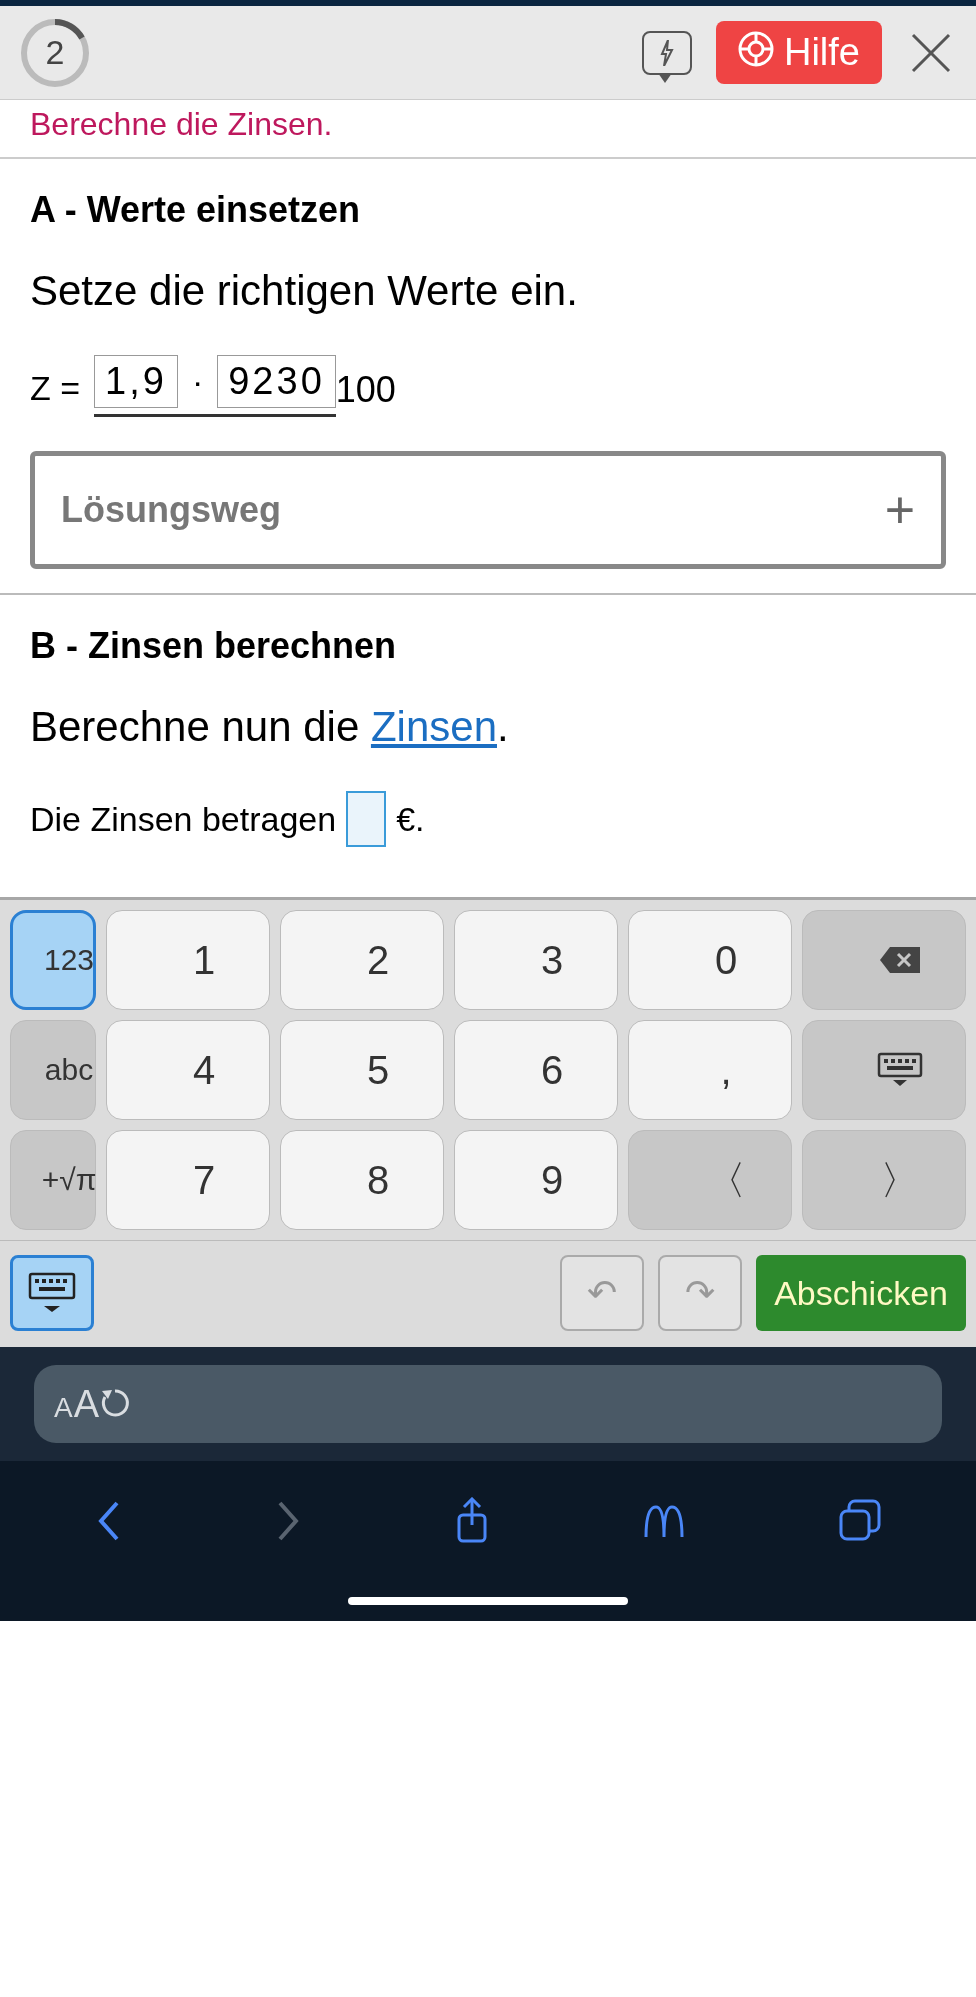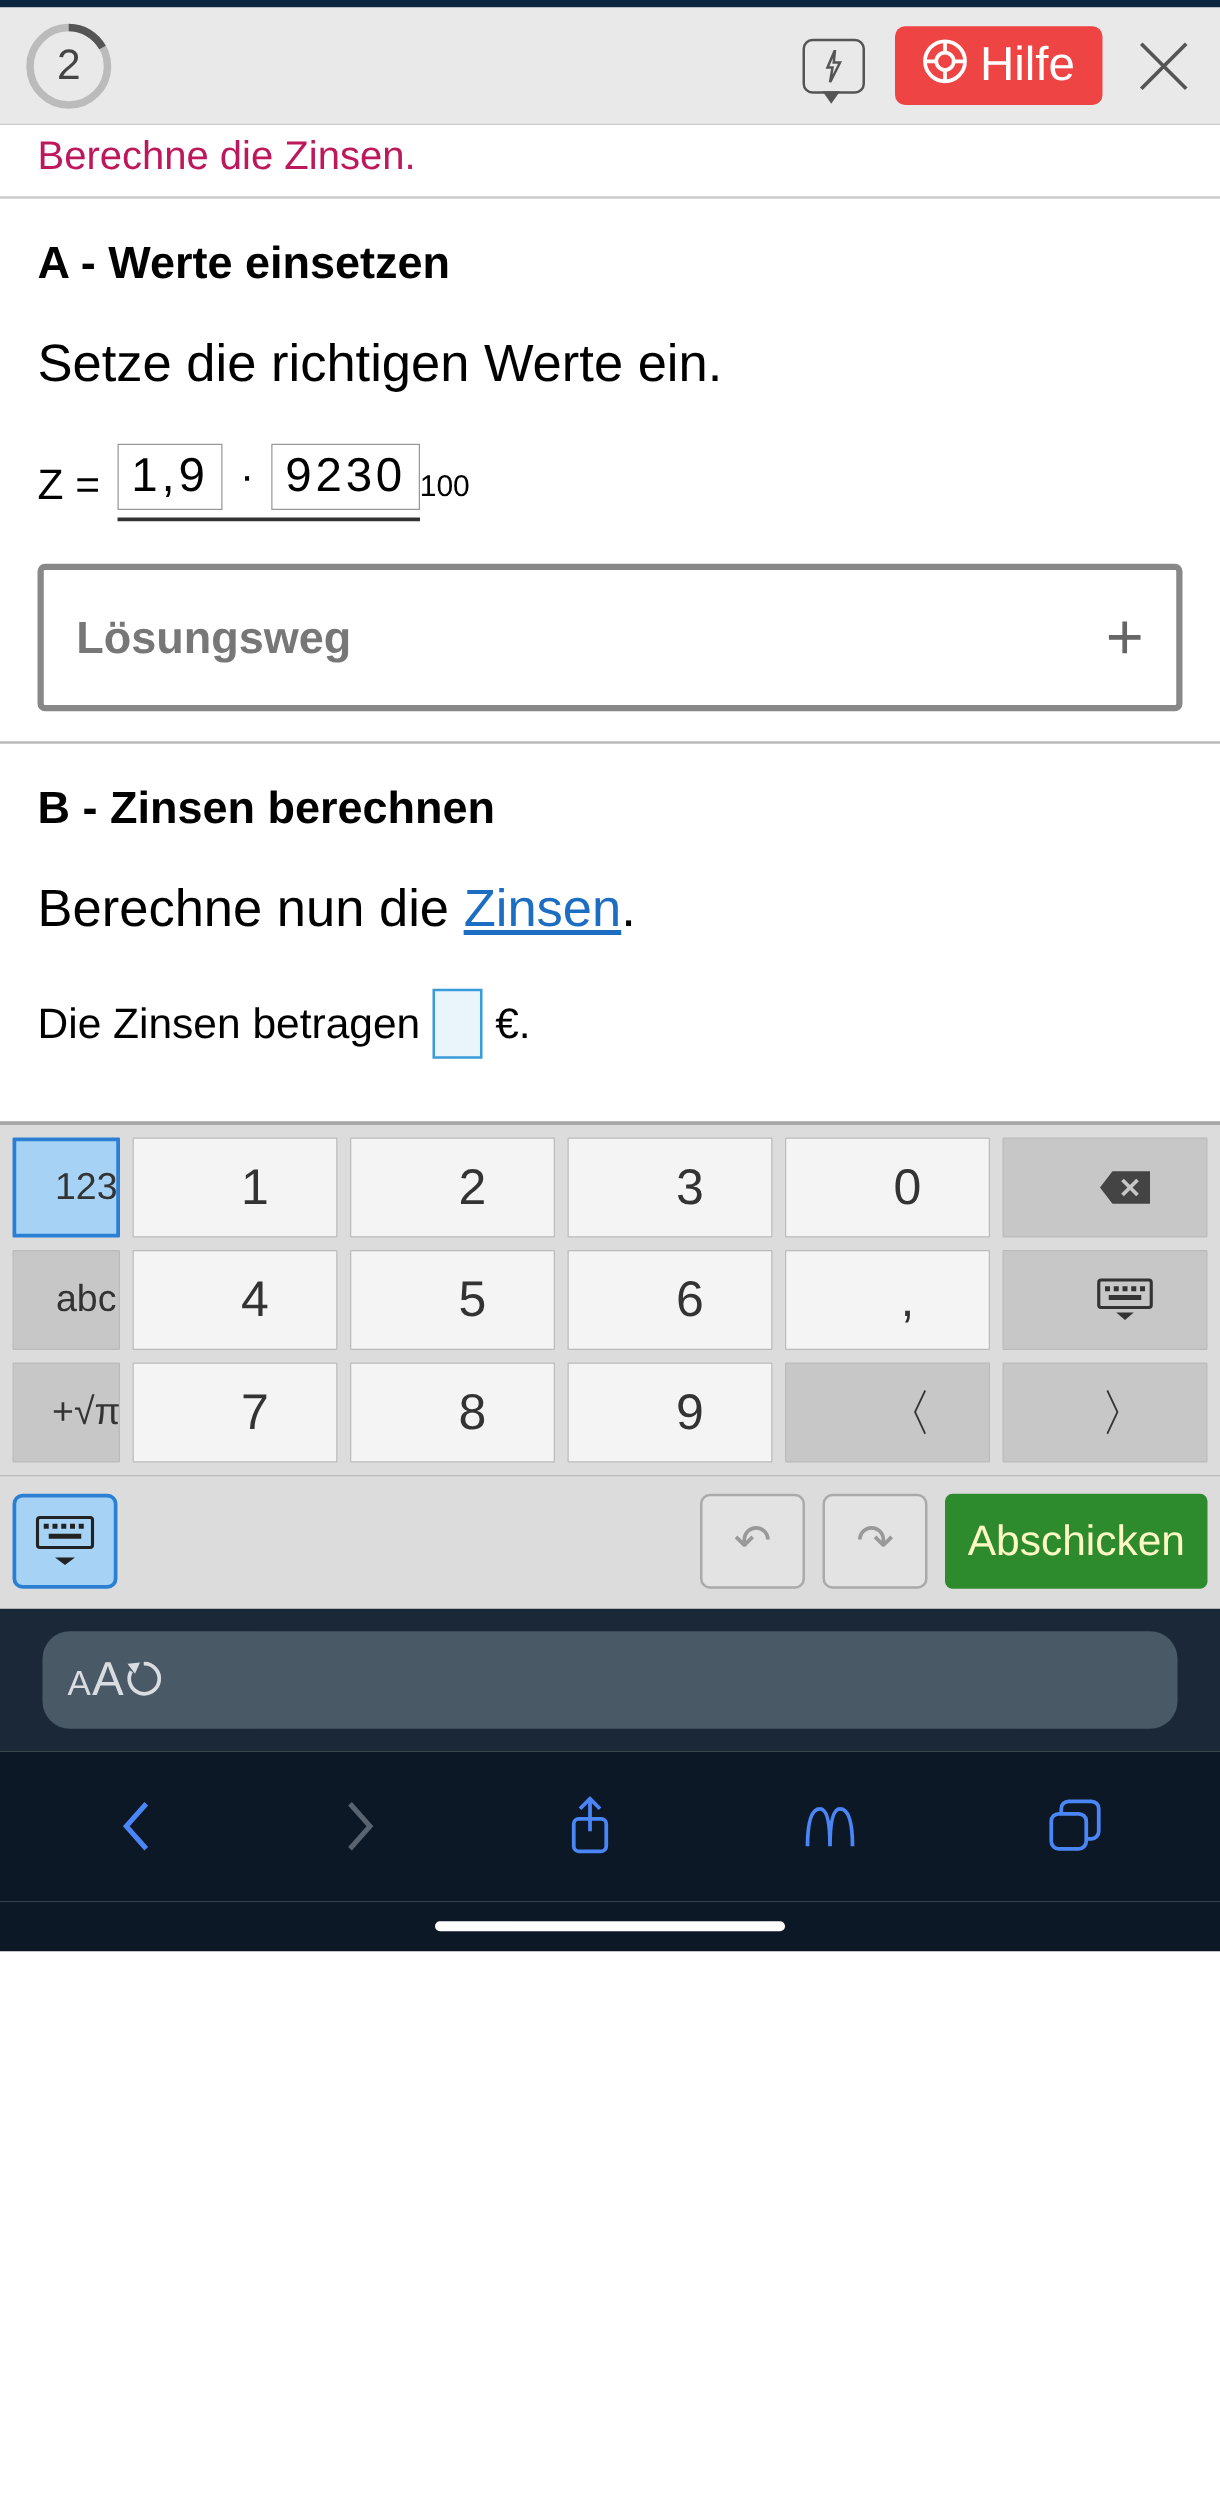--- a/index.html
+++ b/index.html
@@ -18,30 +18,30 @@
   .cutline { color: #be185d; font-size: 32px; padding: 8px 30px 14px; border-bottom: 2px solid #ccc; margin-top: -2px; }
   .section { padding: 30px 30px 24px; border-bottom: 2px solid #bbb; }
   .sec-title { font-size: 36px; font-weight: bold; margin-bottom: 36px; }
   .sec-text { font-size: 42px; margin-bottom: 40px; }
   .formula { display: flex; align-items: center; font-size: 34px; margin-bottom: 30px; }
   .formula .z { margin-right: 14px; }
   .frac { display: inline-flex; flex-direction: row; align-items: center; }
   .frac-top { display: flex; align-items: center; gap: 14px; padding-bottom: 6px; border-bottom: 3px solid #333; margin-bottom: 4px; }
   .inputbox { border: 1.5px solid #999; padding: 4px 10px; font-size: 38px; letter-spacing: 3px; background: #fff; }
   .dot { font-size: 34px; }
-  .frac-bot { font-size: 24px; padding-top: 4px; }
+  .frac-bot { font-size: 36px; padding-top: 4px; }
   .solution { border: 5px solid #888; border-radius: 6px; padding: 24px 26px; display: flex; align-items: center; justify-content: space-between; font-size: 36px; color: #777; font-weight: bold; }
   .plus { font-size: 52px; color: #666; font-weight: 300; }
   .link { color: #1b6ec2; text-decoration: underline; }
   .answer-line { font-size: 34px; display: flex; align-items: center; gap: 10px; }
   .empty-input { width: 40px; height: 56px; border: 2px solid #3a9bd9; background: #eaf4fb; }
   .keyboard { background: #dcdcdc; border-top: 3px solid #a7a7a7; padding: 10px; }
   .krow { display: flex; gap: 10px; margin-bottom: 10px; }
   .krow:last-child { margin-bottom: 0; }
-  .key { flex: 1; height: 80px; border-radius: 1px; display: flex; align-items: center; justify-content: center; font-size: 40px; background: #f4f4f4; border: 1px solid #bbb; color: #333; padding-left: 32px; }
+  .key { flex: 1; height: 100px; border-radius: 16px; display: flex; align-items: center; justify-content: center; font-size: 40px; background: #f4f4f4; border: 1px solid #bbb; color: #333; padding-left: 32px; }
   .key.mode { background: #c7c7c7; font-size: 30px; width: 86px; flex: none; }
   .key.mode.active { background: #a6d3f5; border: 3px solid #2b80d3; }
   .key.gray { background: #c7c7c7; }
   .key.backspace svg { width: 44px; height: 30px; }
   .actionbar { background: #dcdcdc; padding: 14px 10px 16px; display: flex; align-items: center; gap: 14px; border-top: 1px solid #bbb; }
   .kbd-toggle { width: 84px; height: 76px; background: #a6d3f5; border: 3px solid #2b80d3; border-radius: 8px; display: flex; flex-direction: column; align-items: center; justify-content: center; gap: 2px; }
   .undo, .redo { width: 84px; height: 76px; border: 2px solid #aaa; border-radius: 8px; display: flex; align-items: center; justify-content: center; background: #e3e3e3; color: #999; font-size: 36px; }
   .submit { flex: none; height: 76px; padding: 0 18px; background: #2d8a2d; color: #fef9c3; border-radius: 6px; font-size: 34px; display: flex; align-items: center; }
   .browser-bar { background: #1b2838; padding: 18px 34px; }
   .url-pill { background: #4a5966; border-radius: 22px; height: 78px; display: flex; align-items: center; padding: 0 20px; color: #d9dde1; }

